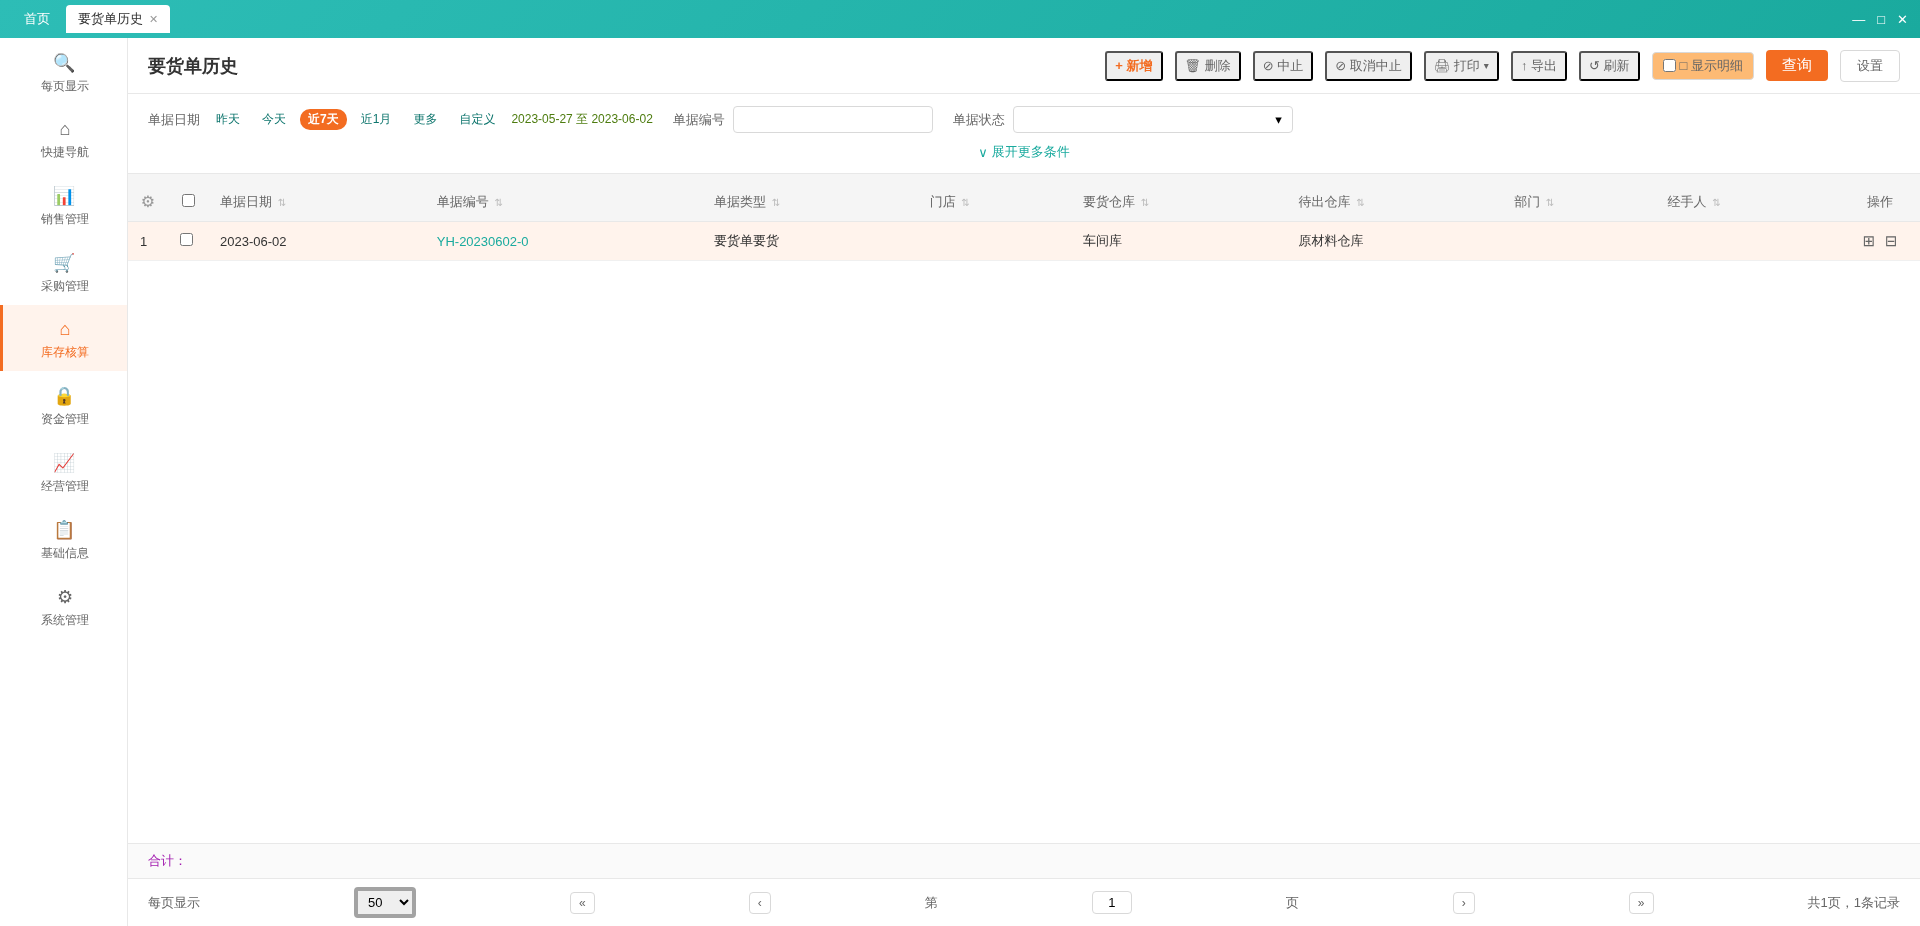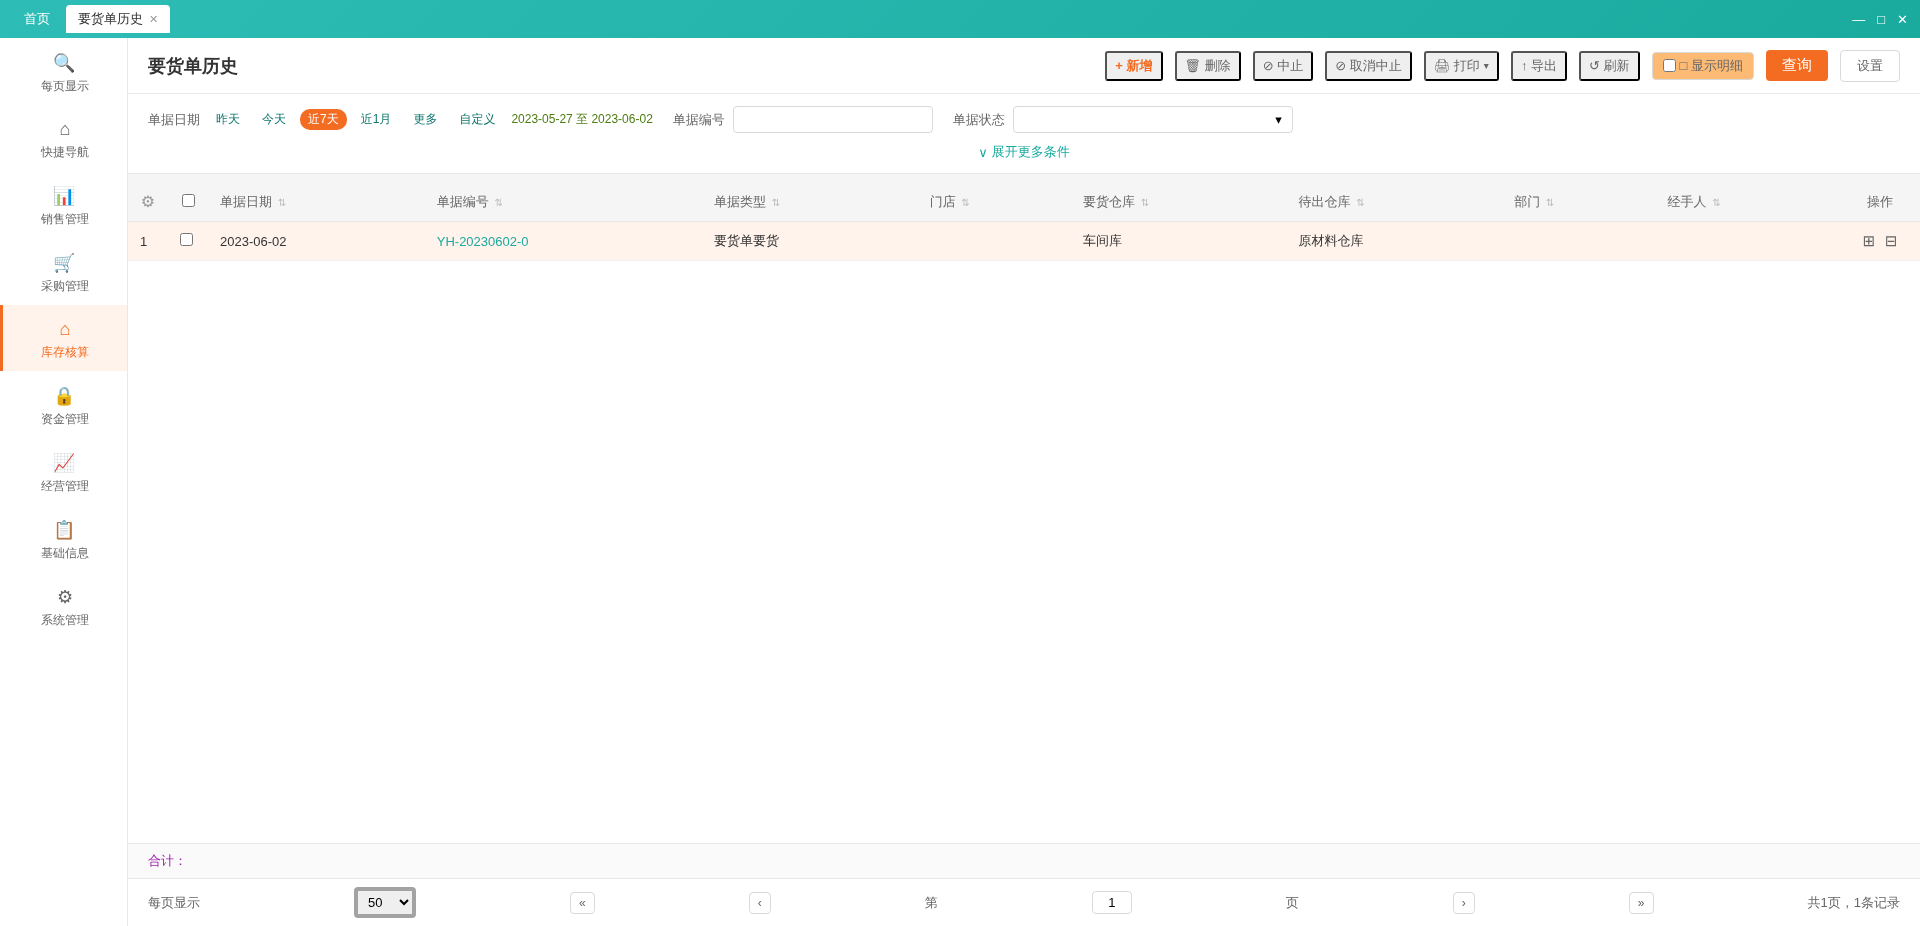--- a/index.html
+++ b/index.html
@@ -107,21 +107,21 @@
     }
     .filter-row { display: flex; align-items: center; gap: 20px; flex-wrap: wrap; }
     .filter-item { display: flex; align-items: center; gap: 8px; }
     .filter-label { color: #666; font-size: 13px; white-space: nowrap; }
     .date-shortcuts { display: flex; gap: 6px; align-items: center; }
     .date-btn {
       padding: 2px 8px; border-radius: 10px;
       font-size: 12px; cursor: pointer; color: #0f766e;
       border: none; background: none;
     }
-    .date-btn.active { background: #f36c21; color: #fff; border-radius: 10px; }
+    .date-btn.active { background: #f36c21; color: #fff; border-radius: 10px; font-weight: bold; }
     .date-range { color: #4d7c0f; font-size: 12px; }
     .filter-input {
       border: 1px solid #d9d9d9; border-radius: 4px;
       padding: 5px 10px; font-size: 13px; width: 180px;
       outline: none; color: #333;
     }
     .filter-select-wrapper {
       display: flex; align-items: center; gap: 4px;
       border: 1px solid #d9d9d9; border-radius: 4px;
       padding: 5px 10px; min-width: 180px; cursor: pointer;

